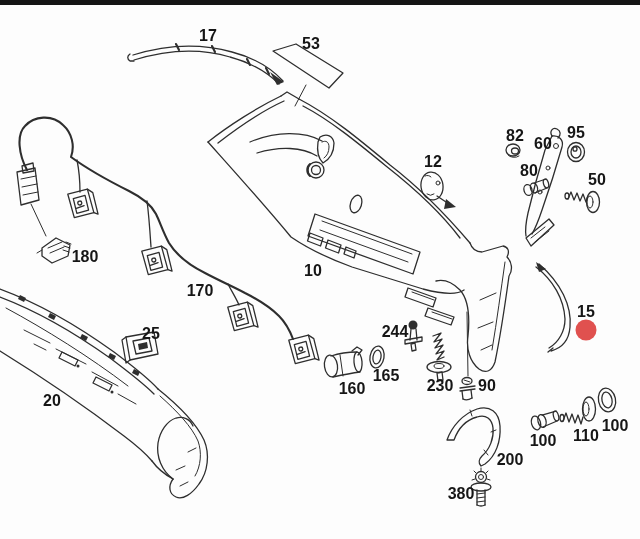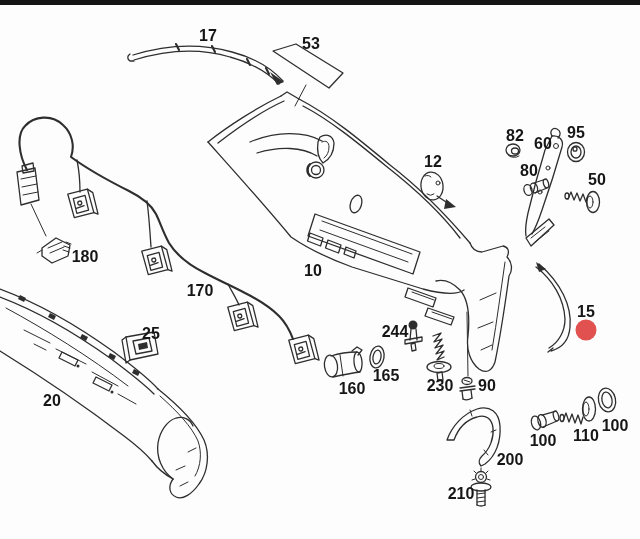--- a/index.html
+++ b/index.html
@@ -292,17 +292,17 @@
   <span class="plabel" style="left:395px;top:332px">244</span>
   <span class="plabel" style="left:352px;top:389px">160</span>
   <span class="plabel" style="left:386px;top:376px">165</span>
   <span class="plabel" style="left:440px;top:386px">230</span>
   <span class="plabel" style="left:487px;top:386px">90</span>
   <span class="plabel" style="left:586px;top:312px">15</span>
   <span class="plabel" style="left:543px;top:441px">100</span>
   <span class="plabel" style="left:586px;top:436px">110</span>
   <span class="plabel" style="left:615px;top:426px">100</span>
   <span class="plabel" style="left:510px;top:460px">200</span>
-  <span class="plabel" style="left:461px;top:494px">210</span>
+  <span class="plabel" style="left:461px;top:494px">380</span>
 
   <div class="dot" style="left: 586px; top: 330px; background: rgb(224, 81, 79);"></div>
 
 </div>
 
 </body></html>

